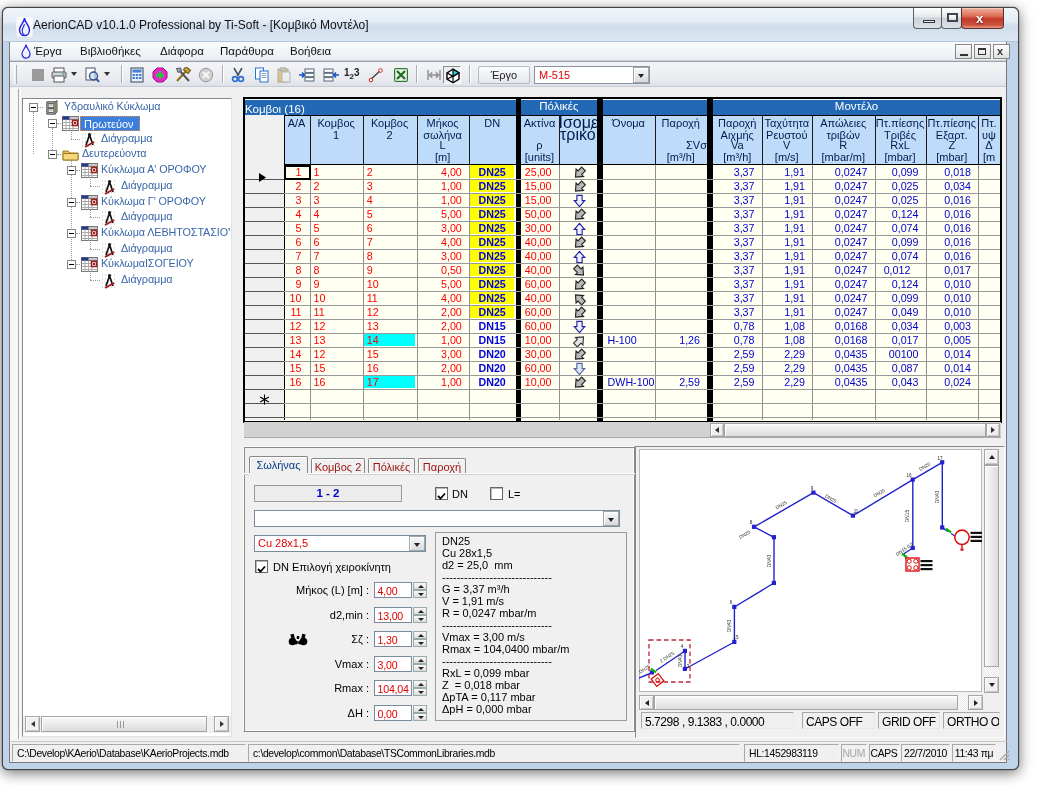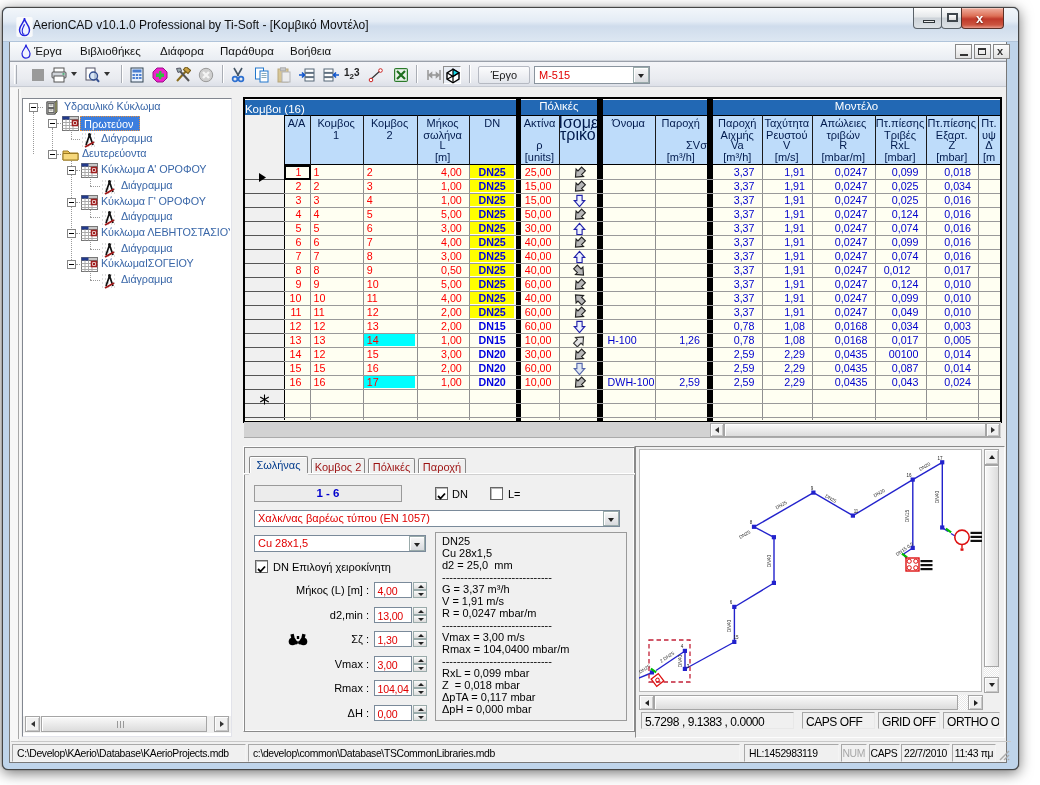--- a/index.html
+++ b/index.html
@@ -851,29 +851,28 @@
           <div style="width:0;height:0;border-top:3.5px solid transparent;border-bottom:3.5px solid transparent;border-left:4px solid #333;"></div>
         </div>
         <div class="abs" style="left:714px;top:380.5px;width:262px;height:14.5px;background:linear-gradient(#fafafa,#dcdcdc);border:1px solid #a5a5a5;box-shadow:inset 1px 1px 0 #fff;"></div>
         <div class="abs" style="left:233px;top:404px;width:392px;height:286px;background:#f0f0f0;border:1px solid;border-color:#fdfdfd #8a8a8a #8a8a8a #fdfdfd;box-shadow:inset 1px 1px 0 #8a8a8a, inset -1px -1px 0 #fdfdfd;"></div>
         <div class="abs" style="left:239px;top:414px;width:59px;height:17px;background:#f0f0f0;border:1px solid #888;border-bottom:none;border-radius:2px 2px 0 0;font-size:11px;color:#003a8c;text-align:center;padding-top:2px;box-shadow:inset 1px 1px 0 #fff;">Σωλήνας</div>
         <div class="abs" style="left:301px;top:416px;width:54px;height:15px;background:#f0f0f0;border:1px solid #888;border-bottom:none;border-radius:2px 2px 0 0;font-size:11px;color:#9c1010;text-align:center;padding-top:2px;box-shadow:inset 1px 1px 0 #fff;">Κομβος 2</div>
         <div class="abs" style="left:358px;top:416px;width:47px;height:15px;background:#f0f0f0;border:1px solid #888;border-bottom:none;border-radius:2px 2px 0 0;font-size:11px;color:#9c1010;text-align:center;padding-top:2px;box-shadow:inset 1px 1px 0 #fff;">Πόλικές</div>
         <div class="abs" style="left:408px;top:416px;width:48px;height:15px;background:#f0f0f0;border:1px solid #888;border-bottom:none;border-radius:2px 2px 0 0;font-size:11px;color:#9c1010;text-align:center;padding-top:2px;box-shadow:inset 1px 1px 0 #fff;">Παροχή</div>
         <div class="abs" style="left:233.5px;top:430.5px;width:391px;height:1.5px;background:#fff;box-shadow:0 1px 0 #d0d0d0;"></div>
         <div class="abs" style="left:239px;top:430.5px;width:59px;height:2px;background:#f0f0f0;"></div>
-        <div class="abs" style="left:244px;top:443px;width:148px;height:17px;background:#ececec;border:1px solid #9a9a9a;color:#0000cd;font-weight:bold;font-size:11.5px;text-align:center;padding-top:1px;">1 - 6</div>
+        <div class="abs" style="left:244px;top:443px;width:148px;height:17px;background:#ececec;border:1px solid #9a9a9a;color:#0000cd;font-weight:bold;font-size:11.5px;text-align:center;padding-top:1px;">1 - 2</div>
         <div class="abs" style="left:424.5px;top:445px;width:13px;height:13px;background:#fff;border:1px solid #666;box-shadow:inset 1px 1px 0 #b8b8b8;"><svg width="11" height="11" viewBox="0 0 11 11">
             <path d="M2 5 L4.5 7.5 L9 2.5" stroke="#000" stroke-width="1.8" fill="none"></path>
           </svg></div>
         <div class="abs" style="left:442px;top:446px;width:30px;height:13px;font-size:11px;color:#000;">DN</div>
         <div class="abs" style="left:480px;top:445px;width:13px;height:13px;background:#fff;border:1px solid #666;box-shadow:inset 1px 1px 0 #b8b8b8;"></div>
         <div class="abs" style="left:498px;top:446px;width:30px;height:13px;font-size:11px;color:#000;">L=</div>
         <div class="abs" style="left:244px;top:468px;width:366px;height:17px;background:#fff;border:1px solid #7a8a9a;"></div>
-        <div class="abs" style="left:248px;top:470px;width:342px;height:13px;font-size:11px;color:#e00000;white-space:nowrap;overflow:hidden;">Χαλκ/νας βαρέως τύπου (EN 1057)</div>
         <div class="abs" style="left:593px;top:469px;width:16px;height:15px;background:linear-gradient(#f8f8f8,#d8dade);border:1px solid #9aa;box-shadow:inset 1px 1px 0 #fff;">
           <div class="abs" style="left:4px;top:6px;width:0;height:0;border-left:3.5px solid transparent;border-right:3.5px solid transparent;border-top:4.5px solid #222;"></div>
         </div>
         <div class="abs" style="left:244px;top:493px;width:172px;height:17px;background:#fff;border:1px solid #7a8a9a;"></div>
         <div class="abs" style="left:248px;top:495px;width:148px;height:13px;font-size:11px;color:#e00000;white-space:nowrap;overflow:hidden;">Cu 28x1,5</div>
         <div class="abs" style="left:399px;top:494px;width:16px;height:15px;background:linear-gradient(#f8f8f8,#d8dade);border:1px solid #9aa;box-shadow:inset 1px 1px 0 #fff;">
           <div class="abs" style="left:4px;top:6px;width:0;height:0;border-left:3.5px solid transparent;border-right:3.5px solid transparent;border-top:4.5px solid #222;"></div>
         </div>
         <div class="abs" style="left:245px;top:518px;width:13px;height:13px;background:#fff;border:1px solid #666;box-shadow:inset 1px 1px 0 #b8b8b8;"><svg width="11" height="11" viewBox="0 0 11 11">
             <path d="M2 5 L4.5 7.5 L9 2.5" stroke="#000" stroke-width="1.8" fill="none"></path>

